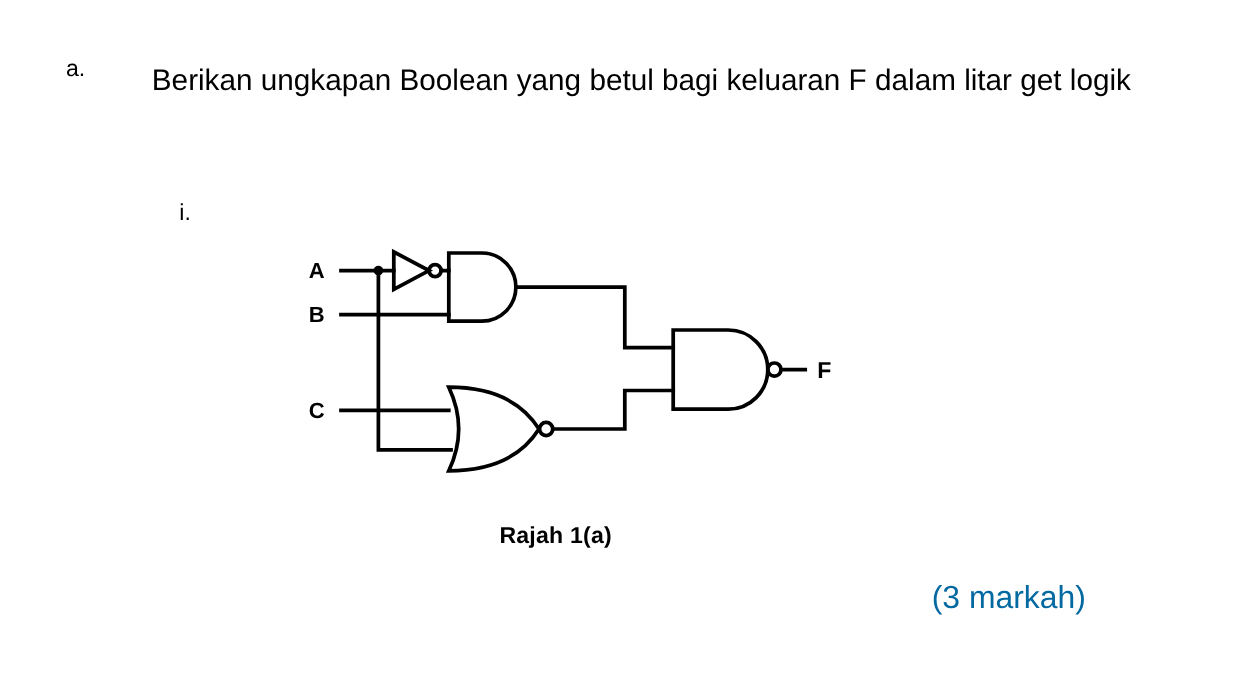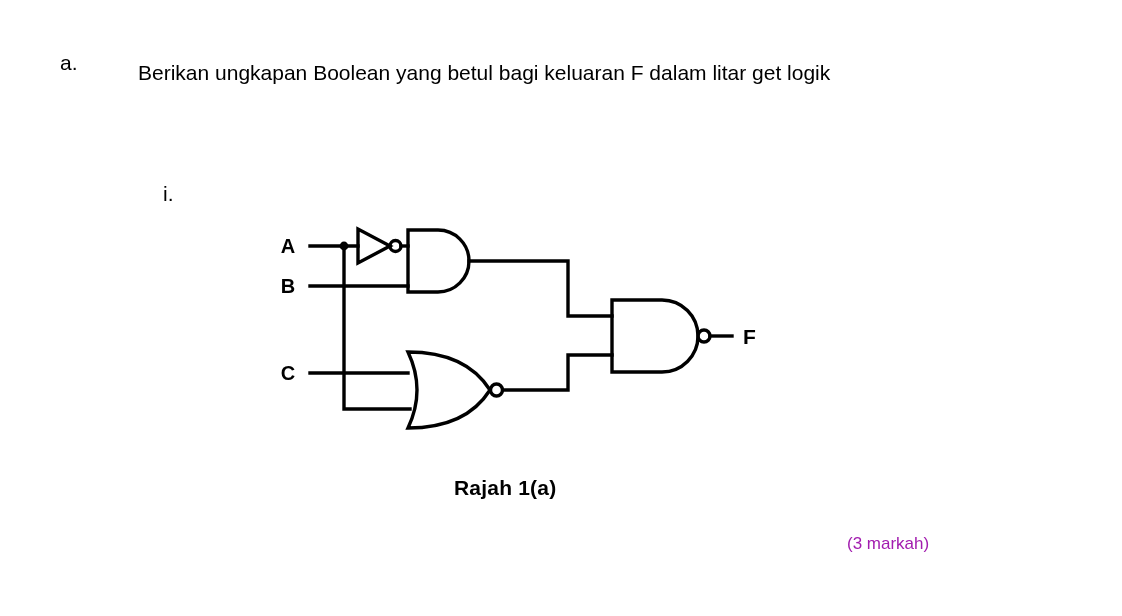--- a/index.html
+++ b/index.html
@@ -31,21 +31,21 @@
     top: 49px;
     font-size: 21px;
     line-height: 28px;
     color: #000;
   }
   .q-body {
     position: absolute;
     left: 138px;
     top: 49px;
     width: 870px;
-    font-size: 21px;
+    font-size: 27px;
     line-height: 48px;
     color: #000;
   }
   .q-line { display: block; white-space: nowrap; }
   .bold { font-weight: bold; }
 
   .sub-marker {
     position: absolute;
     left: 163px;
     top: 181px;
@@ -72,23 +72,23 @@
     font-weight: bold;
     line-height: 26px;
     color: #000;
     letter-spacing: 0.2px;
   }
 
   .marks {
     position: absolute;
     left: 847px;
     top: 531px;
-    font-size: 17px;
+    font-size: 29px;
     line-height: 26px;
-    color: #a21caf;
+    color: #0369a1;
   }
 
   .sig-label {
     font-family: "Liberation Sans", sans-serif;
     font-size: 20px;
     font-weight: bold;
     fill: #000;
   }
   .sig-label-out {
     font-family: "Liberation Sans", sans-serif;

